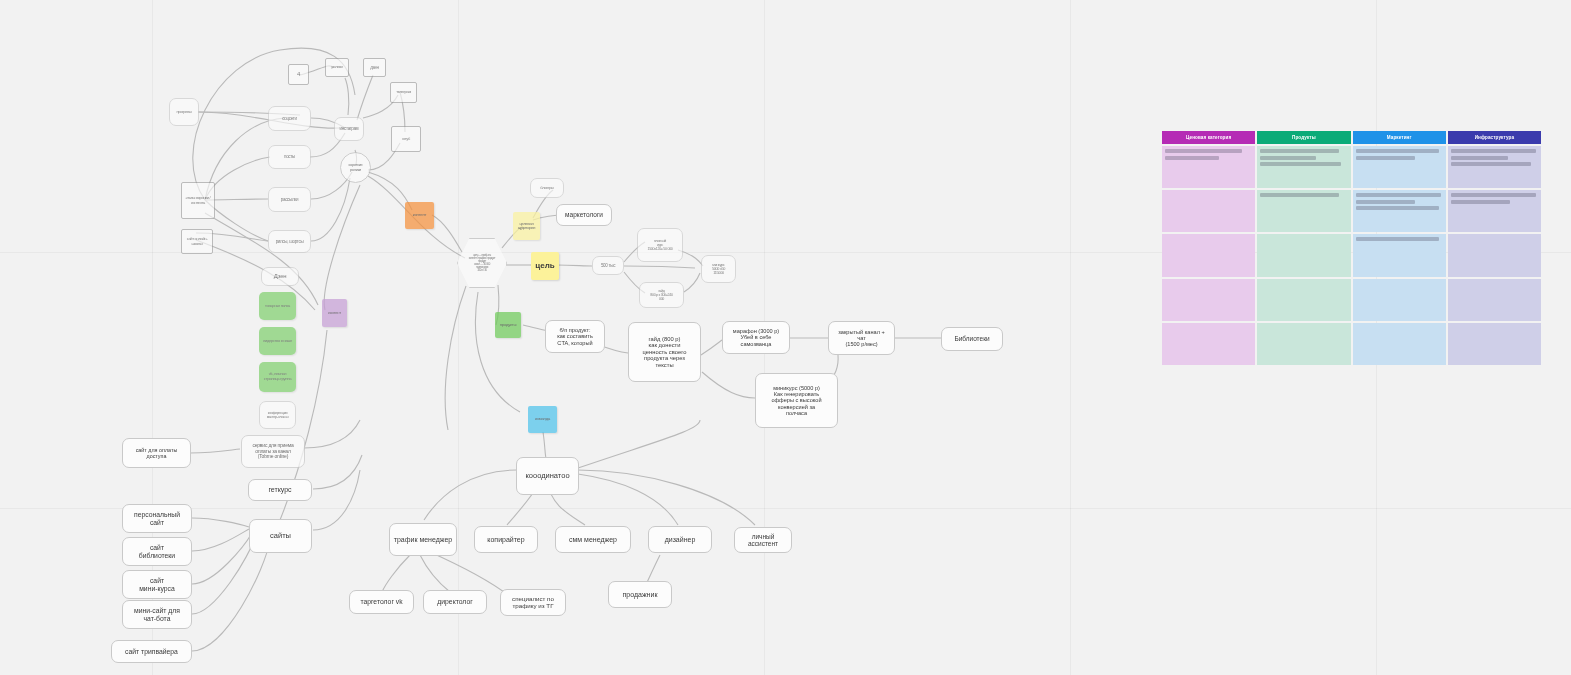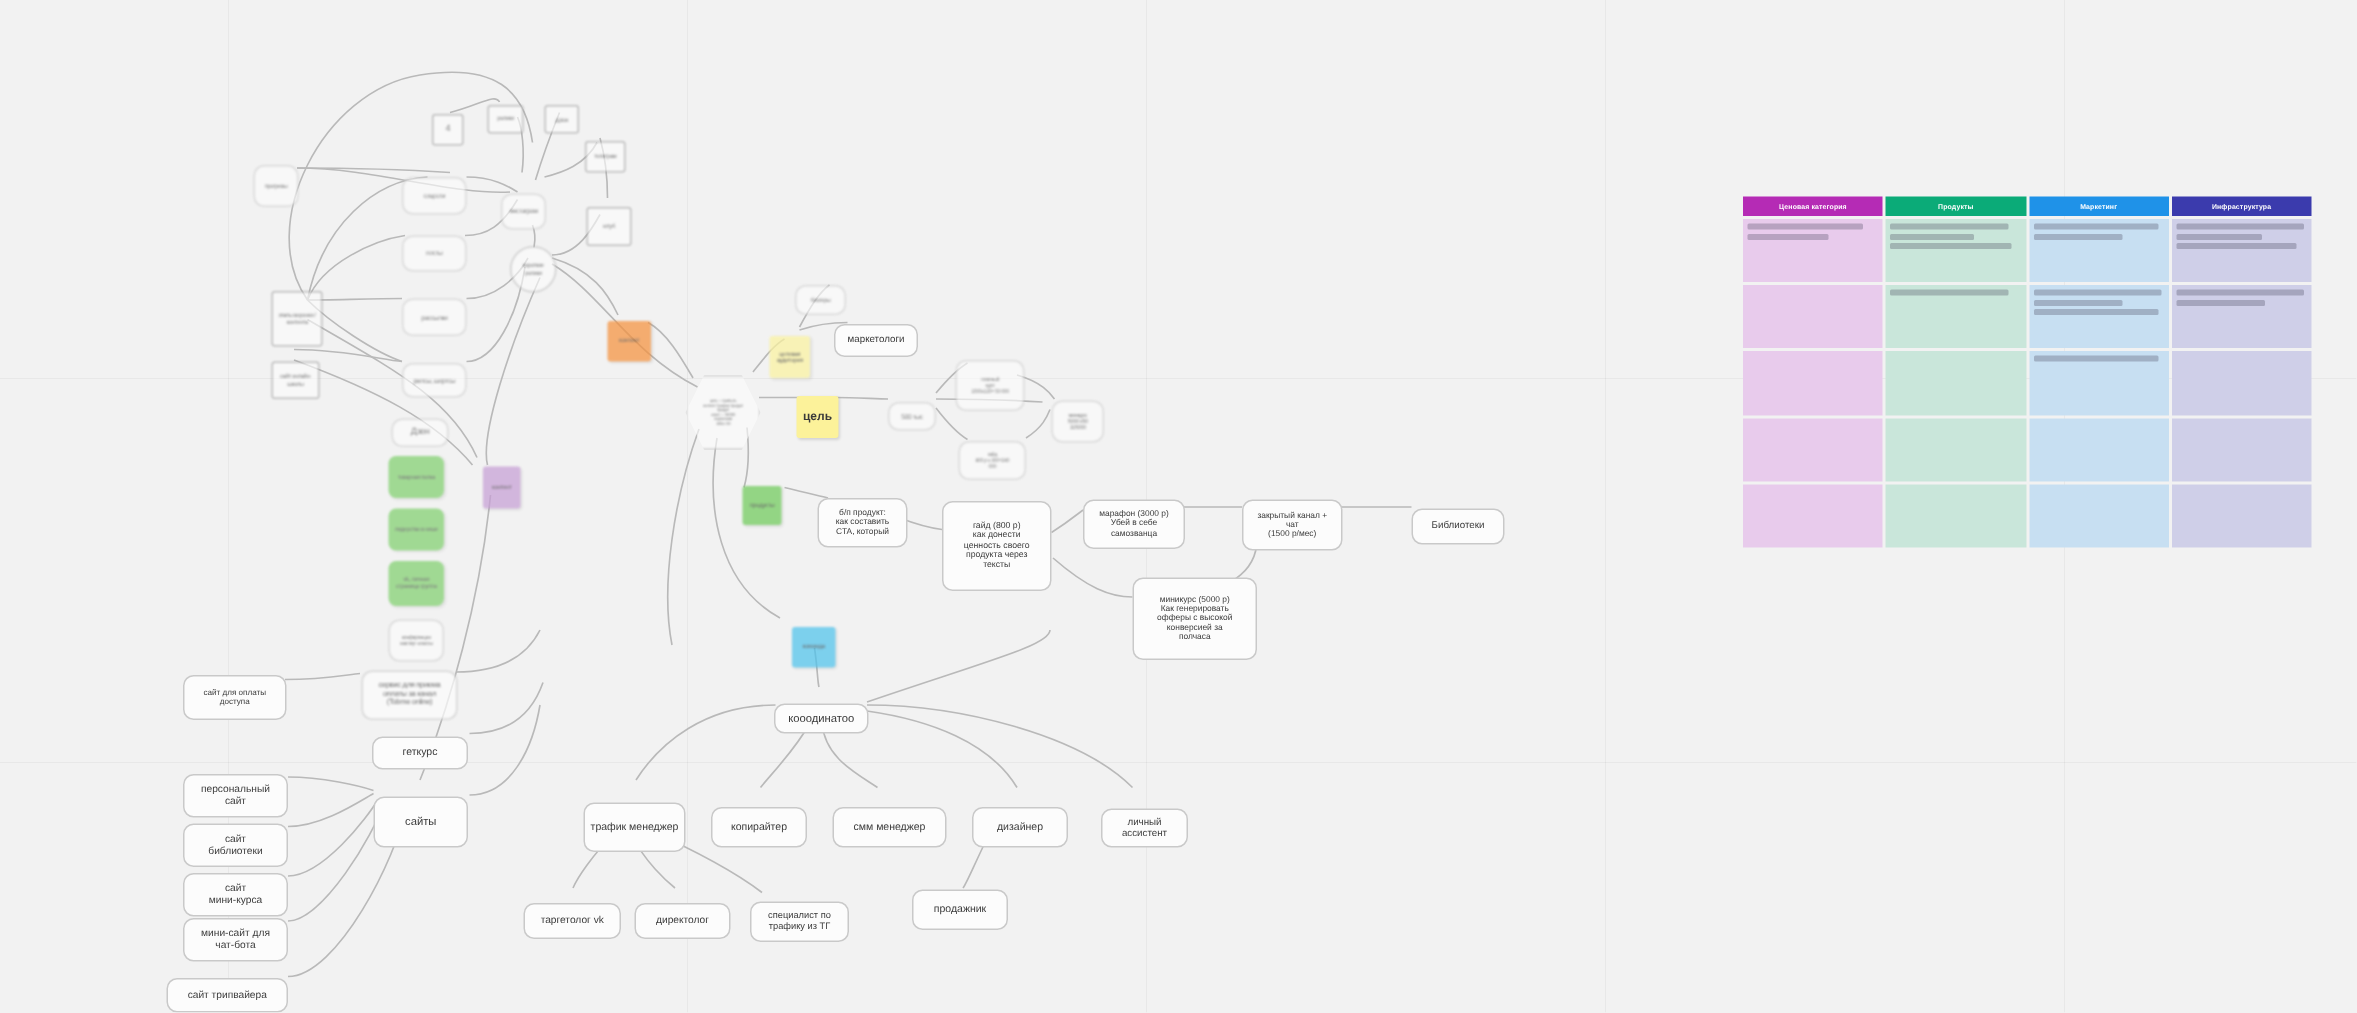--- a/index.html
+++ b/index.html
@@ -19,21 +19,20 @@
     background-position:-154px -4px;
   }
   #edges{position:absolute;inset:0;width:1571px;height:675px;pointer-events:none;}
   #edges path{fill:none;stroke:#b9b9b9;stroke-width:1.1;}
   .node{
     position:absolute;box-sizing:border-box;
     display:flex;align-items:center;justify-content:center;
     text-align:center;color:#3a3a3a;
     line-height:1.12;word-break:break-word;
     padding:0 3px;
-    margin-top:12px;
   }
   .rr{background:#fcfcfc;border:1px solid #c9c9c9;border-radius:7px;}
   .sq{background:#fcfcfc;border:1px solid #9a9a9a;border-radius:2px;}
   .sticky{border-radius:2px;box-shadow:1px 1px 2px rgba(0,0,0,.13);color:#3a3a3a;}
   .hex{
     background:#fcfcfc;border:1px solid #b5b5b5;
     clip-path:polygon(25% 0%,75% 0%,100% 50%,75% 100%,25% 100%,0% 50%);
     border-radius:0;
   }
   .blur{filter:blur(0.55px);opacity:.72;letter-spacing:-.2px;}
@@ -225,21 +224,21 @@
   <div class="node rr" style="left:122px;top:504px;width:70px;height:29px;font-size:6.8px;white-space:pre-line;">персональный
 сайт</div>
   <div class="node rr" style="left:122px;top:537px;width:70px;height:29px;font-size:6.8px;white-space:pre-line;">сайт
 библиотеки</div>
   <div class="node rr" style="left:122px;top:570px;width:70px;height:29px;font-size:6.8px;white-space:pre-line;">сайт
 мини-курса</div>
   <div class="node rr" style="left:122px;top:600px;width:70px;height:29px;font-size:6.8px;white-space:pre-line;">мини-сайт для
 чат-бота</div>
   <div class="node rr" style="left:111px;top:640px;width:81px;height:23px;font-size:6.8px;">сайт трипвайера</div>
 
-  <div class="node rr" style="left:516px;top:457px;width:63px;height:20px;font-size:7.5px;">кооодинатоо</div>
+  <div class="node rr" style="left:516px;top:457px;width:63px;height:38px;font-size:7.5px;">кооодинатоо</div>
   <div class="node rr" style="left:389px;top:523px;width:68px;height:33px;font-size:7px;">трафик менеджер</div>
   <div class="node rr" style="left:474px;top:526px;width:64px;height:27px;font-size:7px;">копирайтер</div>
   <div class="node rr" style="left:555px;top:526px;width:76px;height:27px;font-size:7px;">смм менеджер</div>
   <div class="node rr" style="left:648px;top:526px;width:64px;height:27px;font-size:7px;">дизайнер</div>
   <div class="node rr" style="left:734px;top:527px;width:58px;height:26px;font-size:6.5px;white-space:pre-line;">личный
 ассистент</div>
 
   <div class="node rr" style="left:349px;top:590px;width:65px;height:24px;font-size:6.8px;">таргетолог vk</div>
   <div class="node rr" style="left:423px;top:590px;width:64px;height:24px;font-size:6.8px;">директолог</div>
   <div class="node rr" style="left:500px;top:589px;width:66px;height:27px;font-size:6.2px;white-space:pre-line;">специалист по

